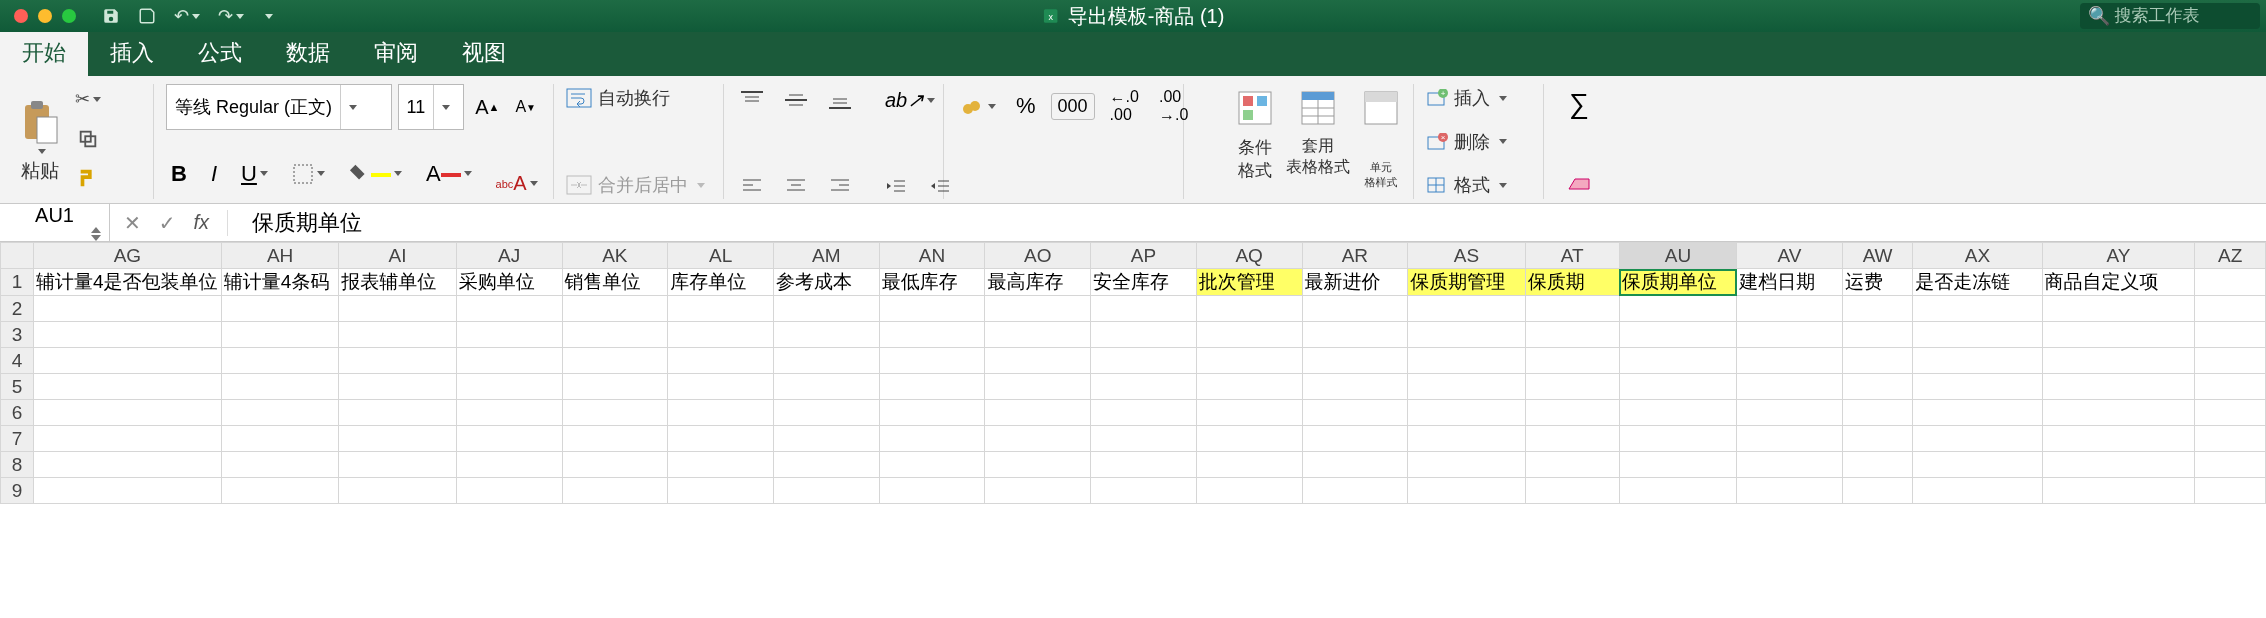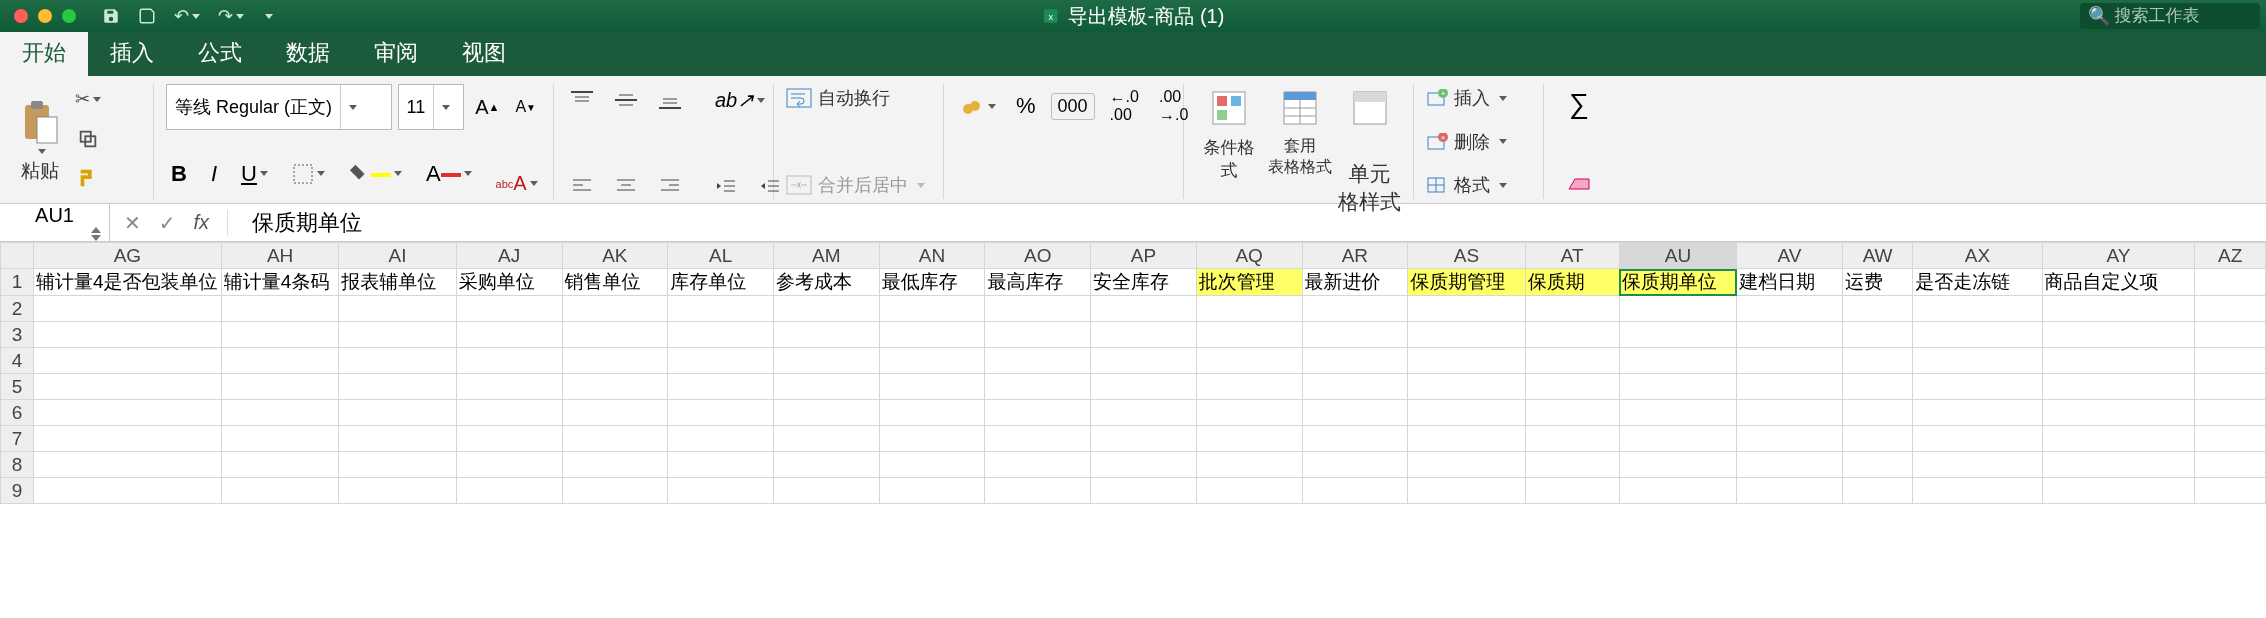--- a/index.html
+++ b/index.html
@@ -191,20 +191,38 @@
           <span class="dd-caret"></span>
         </span>
       <span class="btn" style="color:#b91c1c;margin-top:20px;">
           <span style="font-size:11px;display:block;">abc</span>
           <span style="font-size:20px;">A</span>
           <span class="dd-caret"></span>
         </span>
     </div>
   </div>
 
+  <div class="group" style="width:170px;">
+    <div class="small-item">
+      <svg width="26" height="20">
+          <rect x="1" y="1" width="24" height="18" fill="none" stroke="#3a82c4"></rect>
+          <path d="M5 6 h14 M5 10 h10 a3 3 0 0 1 0 6 h-4 m0 0 l3 -3 m-3 3 l3 3" stroke="#3a82c4" fill="none"></path>
+        </svg>
+      <span>自动换行</span>
+    </div>
+    <div class="small-item dim">
+      <svg width="26" height="20">
+          <rect x="1" y="1" width="24" height="18" fill="none" stroke="#bbb"></rect>
+          <path d="M5 10 h6 m4 0 h6 M11 7 l3 3 -3 3 M15 7 l-3 3 3 3" stroke="#bbb" fill="none"></path>
+        </svg>
+      <span>合并后居中</span>
+      <span class="dd-caret" style="border-top-color:#bbb;"></span>
+    </div>
+  </div>
+
   <div class="group" style="width:220px;">
     <div class="row" style="gap:12px;">
       <span class="btn">
           <svg width="22" height="20">
             <line x1="0" y1="2" x2="22" y2="2" stroke="#444" stroke-width="2"></line>
             <line x1="4" y1="7" x2="18" y2="7" stroke="#444"></line>
             <line x1="4" y1="11" x2="18" y2="11" stroke="#444"></line>
           </svg>
         </span>
       <span class="btn">
@@ -259,57 +277,39 @@
           <svg width="22" height="18">
             <path d="M2 9 L6 6 L6 12 Z" fill="#444"></path>
             <line x1="9" y1="4" x2="20" y2="4" stroke="#444"></line>
             <line x1="9" y1="9" x2="20" y2="9" stroke="#444"></line>
             <line x1="9" y1="14" x2="20" y2="14" stroke="#444"></line>
           </svg>
         </span>
     </div>
   </div>
 
-  <div class="group" style="width:170px;">
-    <div class="small-item">
-      <svg width="26" height="20">
-          <rect x="1" y="1" width="24" height="18" fill="none" stroke="#3a82c4"></rect>
-          <path d="M5 6 h14 M5 10 h10 a3 3 0 0 1 0 6 h-4 m0 0 l3 -3 m-3 3 l3 3" stroke="#3a82c4" fill="none"></path>
-        </svg>
-      <span>自动换行</span>
-    </div>
-    <div class="small-item dim">
-      <svg width="26" height="20">
-          <rect x="1" y="1" width="24" height="18" fill="none" stroke="#bbb"></rect>
-          <path d="M5 10 h6 m4 0 h6 M11 7 l3 3 -3 3 M15 7 l-3 3 3 3" stroke="#bbb" fill="none"></path>
-        </svg>
-      <span>合并后居中</span>
-      <span class="dd-caret" style="border-top-color:#bbb;"></span>
-    </div>
-  </div>
-
   <div class="group" style="width:240px;">
     <div class="row" style="gap:10px;">
       <span class="btn">
           <svg width="24" height="20">
             <circle cx="7" cy="13" r="5" fill="#e3b23c"></circle>
             <circle cx="14" cy="10" r="5" fill="#e3b23c"></circle>
           </svg>
           <span class="dd-caret"></span>
         </span>
       <span class="btn" style="font-size:22px;">%</span>
       <span class="btn" style="font-size:18px;border:1px solid #bbb;padding:2px 6px;">000</span>
       <span class="btn" style="font-size:16px;">←.0<br>.00</span>
       <span class="btn" style="font-size:16px;">.00<br>→.0</span>
     </div>
   </div>
 
   <div class="group" style="width:230px;">
     <div class="row" style="align-items:flex-start;">
-      <div style="text-align:center;">
+      <div style="text-align:center;margin-left:34px;">
         <div class="btn">
             <svg width="40" height="40">
               <rect x="4" y="4" width="32" height="32" fill="#fff" stroke="#999"></rect>
               <rect x="8" y="8" width="10" height="10" fill="#e26b6b"></rect>
               <rect x="22" y="8" width="10" height="10" fill="#6bb5e2"></rect>
               <rect x="8" y="22" width="10" height="10" fill="#8fd08f"></rect>
             </svg>
           </div>
         <div class="biglabel" style="font-size:17px;">条件格式</div>
       </div>
@@ -326,21 +326,21 @@
         <div class="biglabel" style="font-size:16px;white-space:pre;">套用
 表格格式</div>
       </div>
       <div style="text-align:center;">
         <div class="btn">
             <svg width="40" height="40">
               <rect x="4" y="4" width="32" height="32" fill="#fff" stroke="#999"></rect>
               <rect x="4" y="4" width="32" height="10" fill="#d9d9d9"></rect>
             </svg>
           </div>
-        <div class="biglabel" style="font-size:21px;white-space:pre;margin-top:28px;">单元
+        <div class="biglabel" style="font-size:11px;white-space:pre;margin-top:28px;">单元
 格样式</div>
       </div>
     </div>
   </div>
 
   <div class="group" style="width:130px;">
     <div class="small-item">
       <svg width="22" height="18">
           <rect x="2" y="4" width="16" height="12" fill="none" stroke="#3a82c4"></rect>
           <circle cx="17" cy="4" r="5" fill="#6fbf73"></circle>

